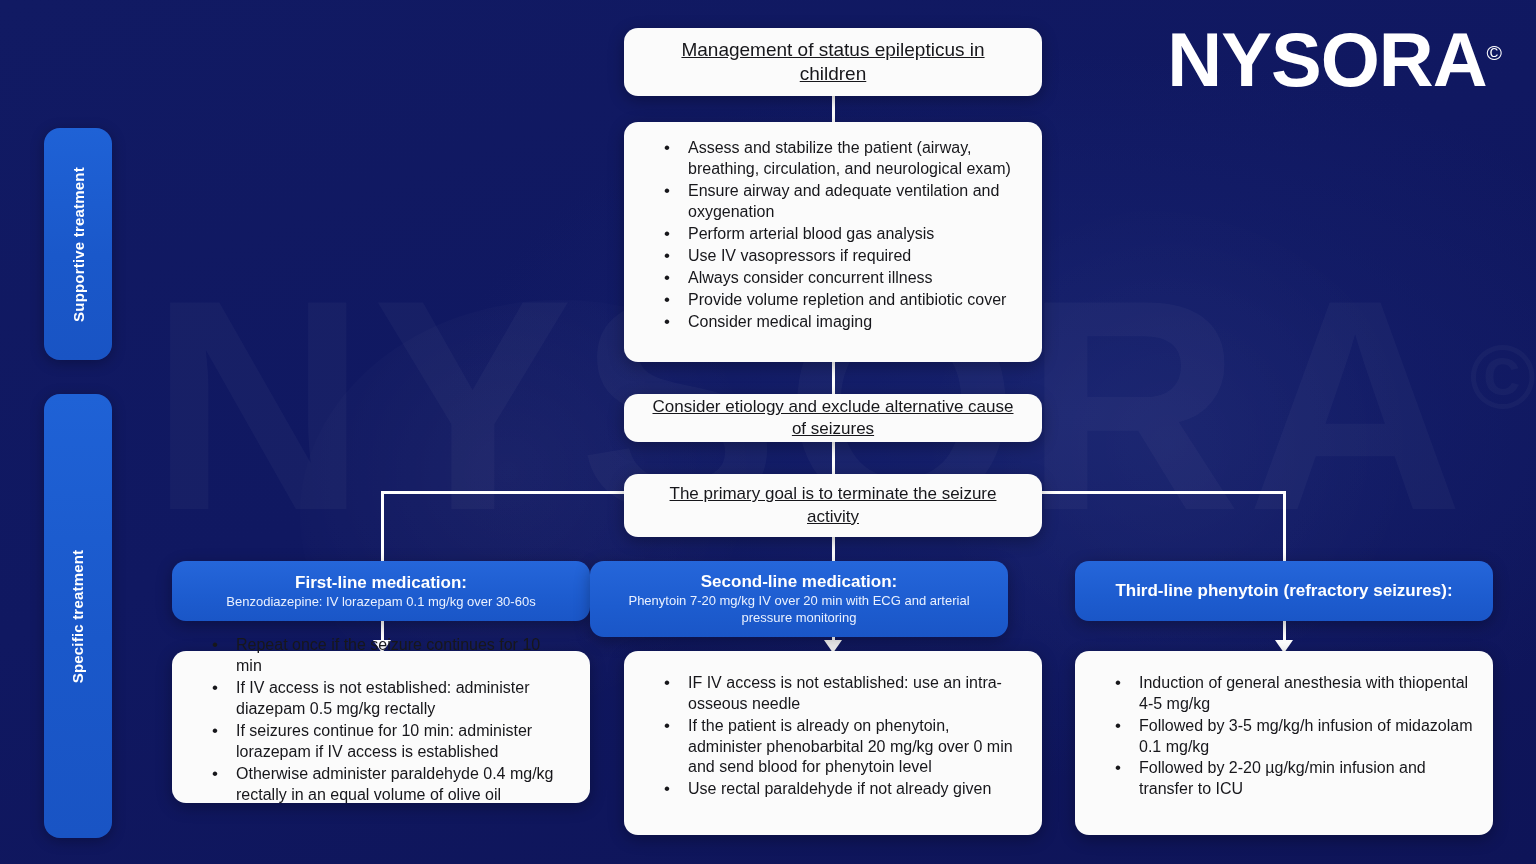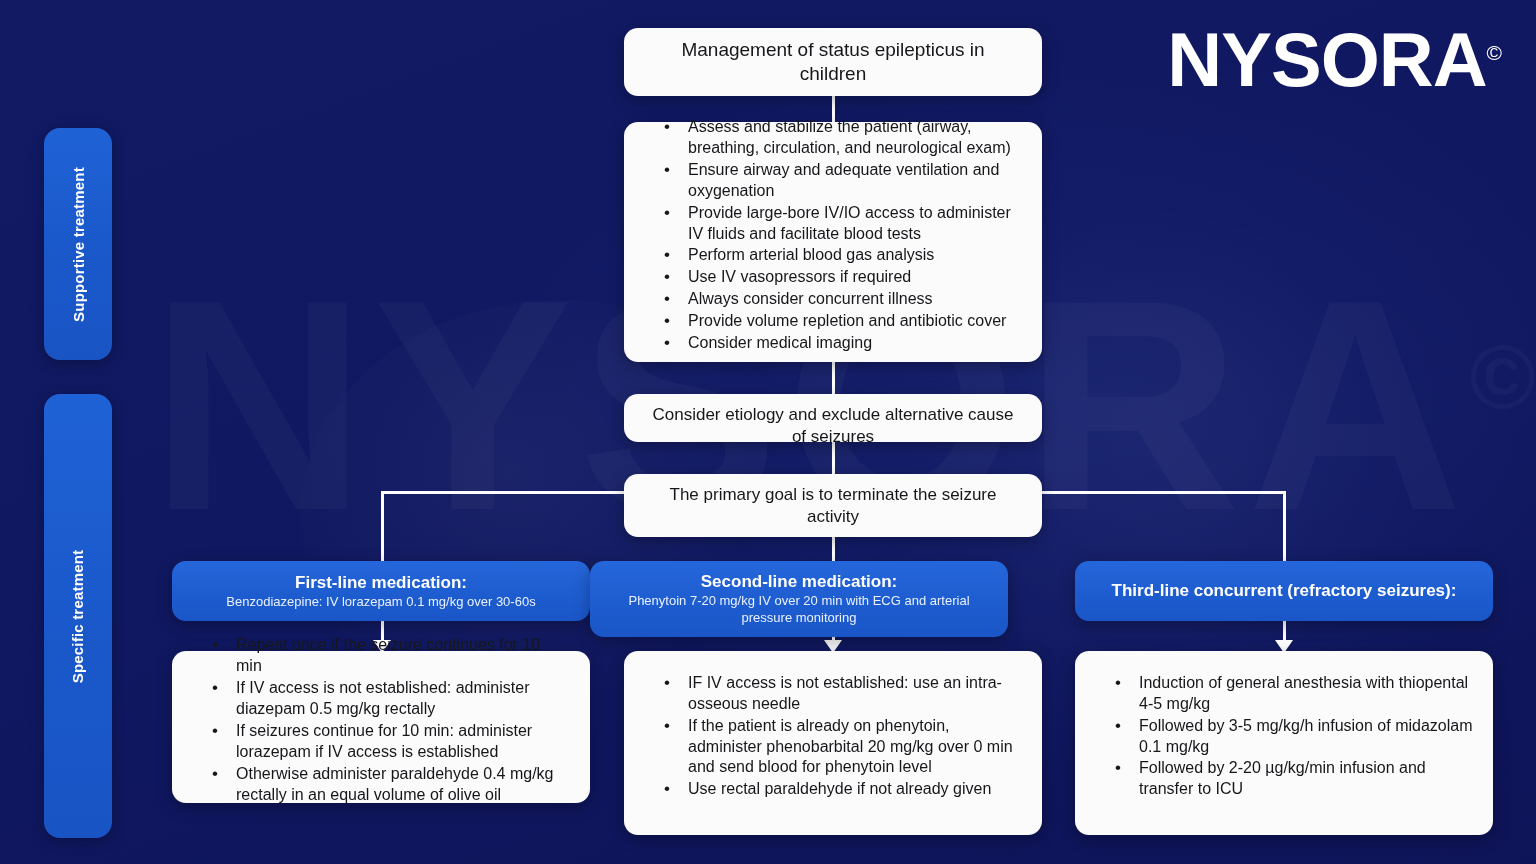--- a/index.html
+++ b/index.html
@@ -119,25 +119,27 @@
   .card {
     position: absolute;
     background: #fbfbfb;
     border-radius: 14px;
     box-shadow: 0 4px 16px rgba(0,0,0,0.30);
     box-sizing: border-box;
     color: #17171b;
   }
   .card.center {
     display: flex;
+    align-items: center;
     justify-content: center;
     text-align: center;
     padding: 10px 22px;
     font-size: 17px;
     line-height: 1.30;
+    text-decoration: underline;
   }
   .card.bulleted {
     padding: 14px 20px 26px 16px;
     display: flex;
     align-items: center;
   }
   .card .title-text { font-size: 19px; line-height: 1.28; }
 
   ul.bullets {
     margin: 0;
@@ -229,21 +231,20 @@
   <div class="arrow" style="left:1275px; top:640px;"></div>
 
   <div class="card center" id="title-card" style="left:624px; top:28px; width:418px; height:68px;">
     <span class="title-text">Management of status epilepticus in children</span>
   </div>
 
   <div class="card bulleted" id="supportive-card" style="left:624px; top:122px; width:418px; height:240px;">
     <ul class="bullets">
       <li>Assess and stabilize the patient (airway, breathing, circulation, and neurological exam)</li>
       <li>Ensure airway and adequate ventilation and oxygenation</li>
-      <li>Provide large-bore IV/IO access to administer IV fluids and facilitate blood tests</li>
       <li>Perform arterial blood gas analysis</li>
       <li>Use IV vasopressors if required</li>
       <li>Always consider concurrent illness</li>
       <li>Provide volume repletion and antibiotic cover</li>
       <li>Consider medical imaging</li>
     </ul>
   </div>
 
   <div class="card center" id="etiology-card" style="left:624px; top:394px; width:418px; height:48px;">
     <span>Consider etiology and exclude alternative cause of seizures</span>
@@ -257,21 +258,21 @@
     <div class="med-title">First-line medication:</div>
     <div class="med-body">Benzodiazepine: IV lorazepam 0.1 mg/kg over 30-60s</div>
   </div>
 
   <div class="medcard" style="left:590px; top:561px; width:418px; height:76px;">
     <div class="med-title">Second-line medication:</div>
     <div class="med-body">Phenytoin 7-20 mg/kg IV over 20 min with ECG and arterial pressure monitoring</div>
   </div>
 
   <div class="medcard" style="left:1075px; top:561px; width:418px; height:60px;">
-    <div class="med-title">Third-line concurrent (refractory seizures):</div>
+    <div class="med-title">Third-line phenytoin (refractory seizures):</div>
   </div>
 
   <div class="card bulleted" style="left:172px; top:651px; width:418px; height:152px;">
     <ul class="bullets">
       <li>Repeat once if the seizure continues for 10 min</li>
       <li>If IV access is not established: administer diazepam 0.5 mg/kg rectally</li>
       <li>If seizures continue for 10 min: administer lorazepam if IV access is established</li>
       <li>Otherwise administer paraldehyde 0.4 mg/kg rectally in an equal volume of olive oil</li>
     </ul>
   </div>

